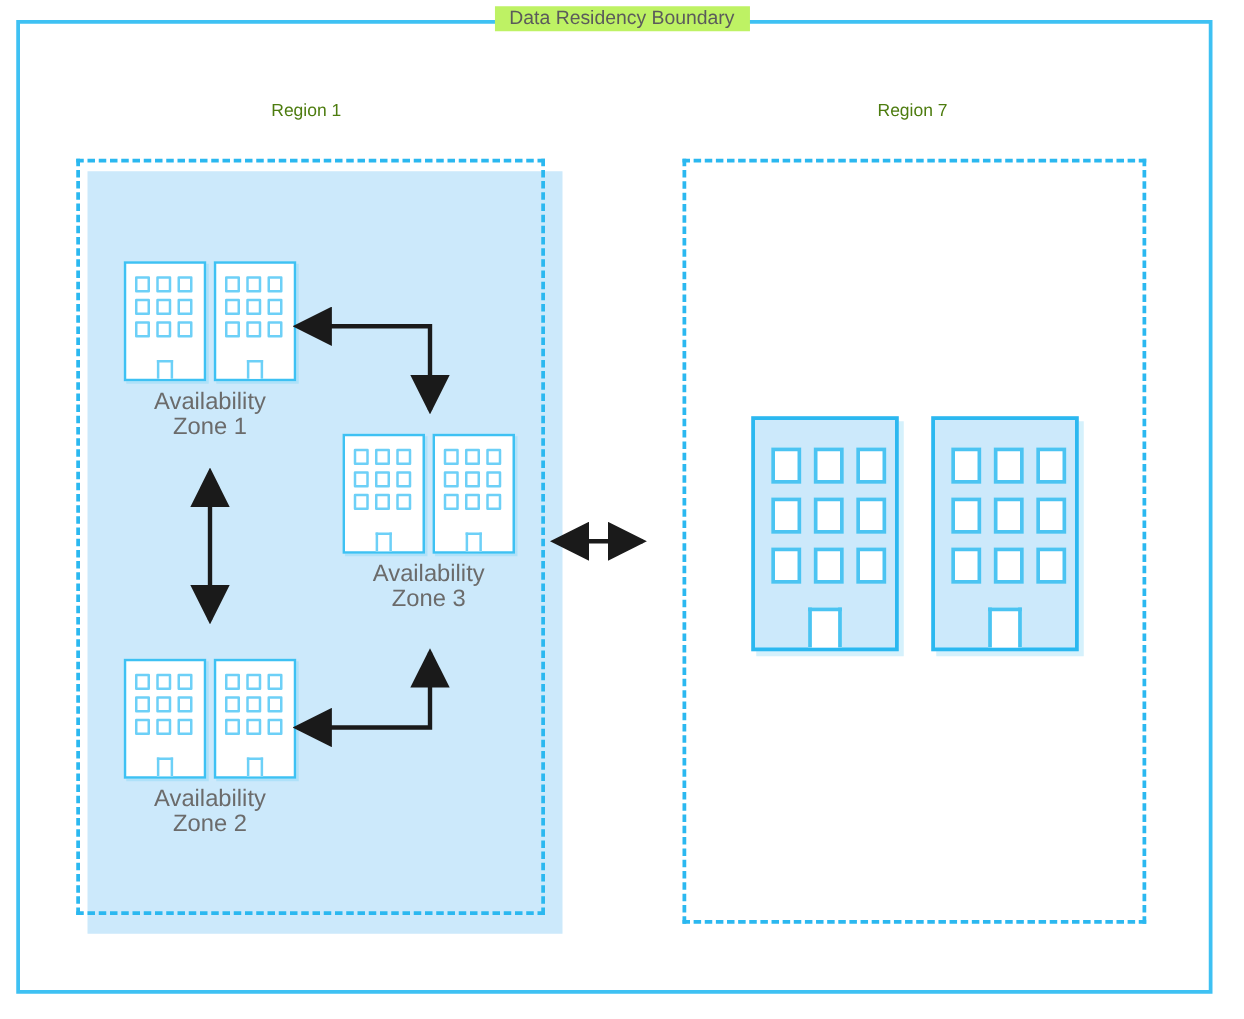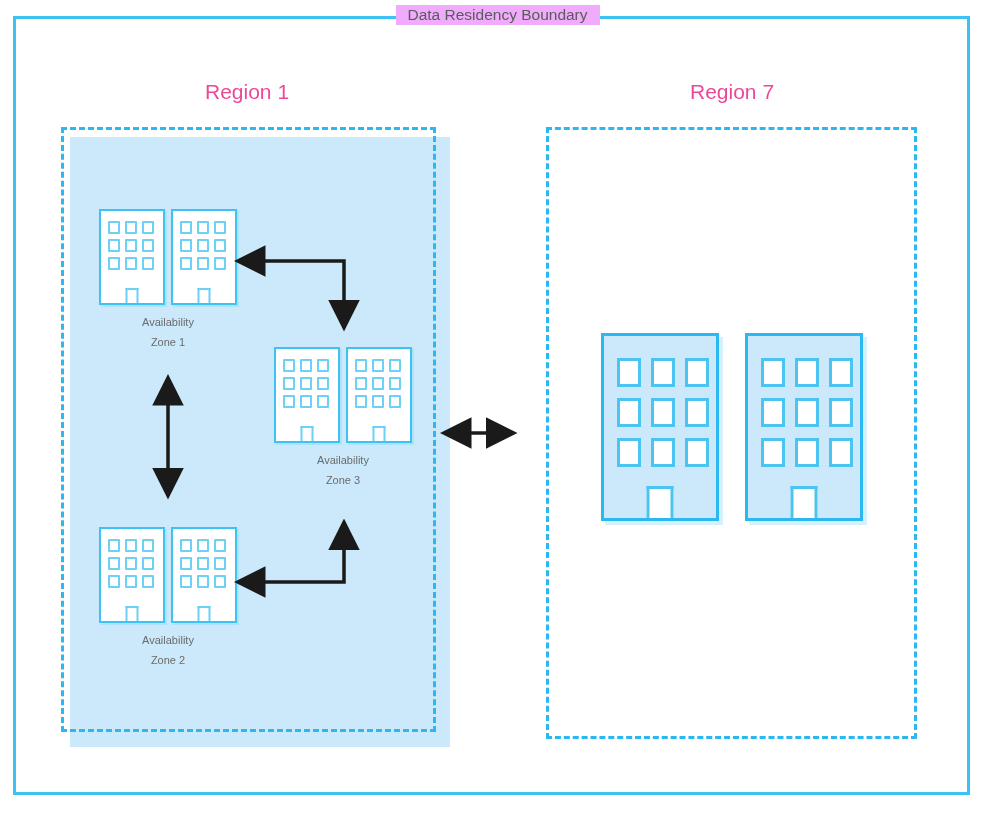--- a/index.html
+++ b/index.html
@@ -27,34 +27,35 @@
     height: 779px;
     border: 3px solid #3EC1F3;
     box-sizing: border-box;
   }
   
   .boundary-title {
     position: absolute;
     left: 50%;
     top: 5px;
     transform: translateX(-50%);
-    background: #f0abfc;
+    background: #bef264;
     padding: 0 12px;
     font-size: 15.5px;
     color: #5b5b5b;
     line-height: 20px;
     white-space: nowrap;
   }
 
   
   .region-label {
     position: absolute;
-    font-size: 21px;
-    color: #ec4899;
+    font-size: 14px;
+    color: #4d7c0f;
     white-space: nowrap;
+    margin-left: 12px;
   }
   .region-label.r1 { left: 205px; top: 80px; }
   .region-label.r2 { left: 690px; top: 80px; }
 
   
   .region1-fill {
     position: absolute;
     left: 70px;
     top: 137px;
     width: 380px;
@@ -86,21 +87,21 @@
   .az-group {
     position: absolute;
   }
   .az-buildings {
     display: flex;
     gap: 6px;
   }
   .az-caption {
     margin-top: 7px;
     text-align: center;
-    font-size: 11px;
+    font-size: 19px;
     color: #6b6b6b;
     line-height: 20px;
     white-space: pre-line;
   }
 
   
   .bldg-sm {
     position: relative;
     width: 66px;
     height: 96px;

